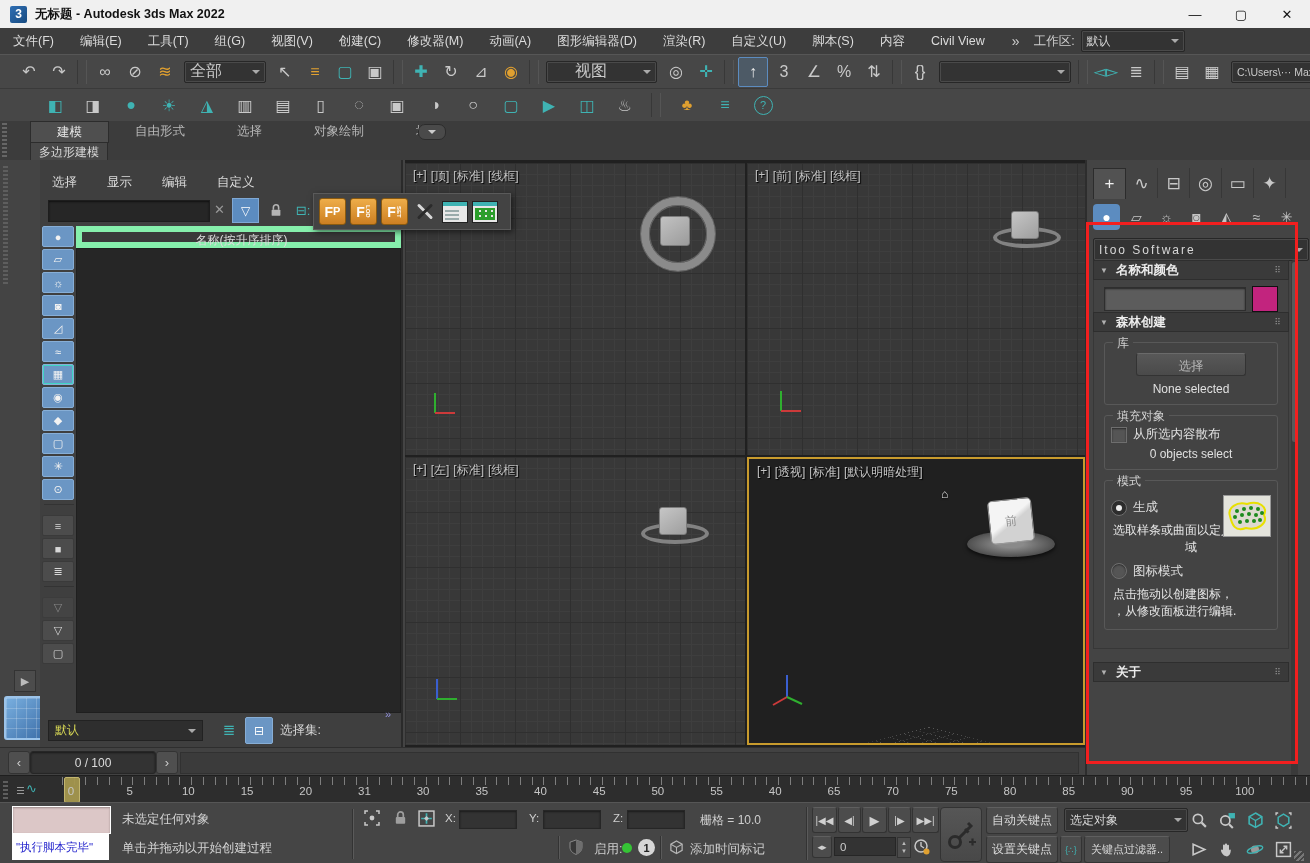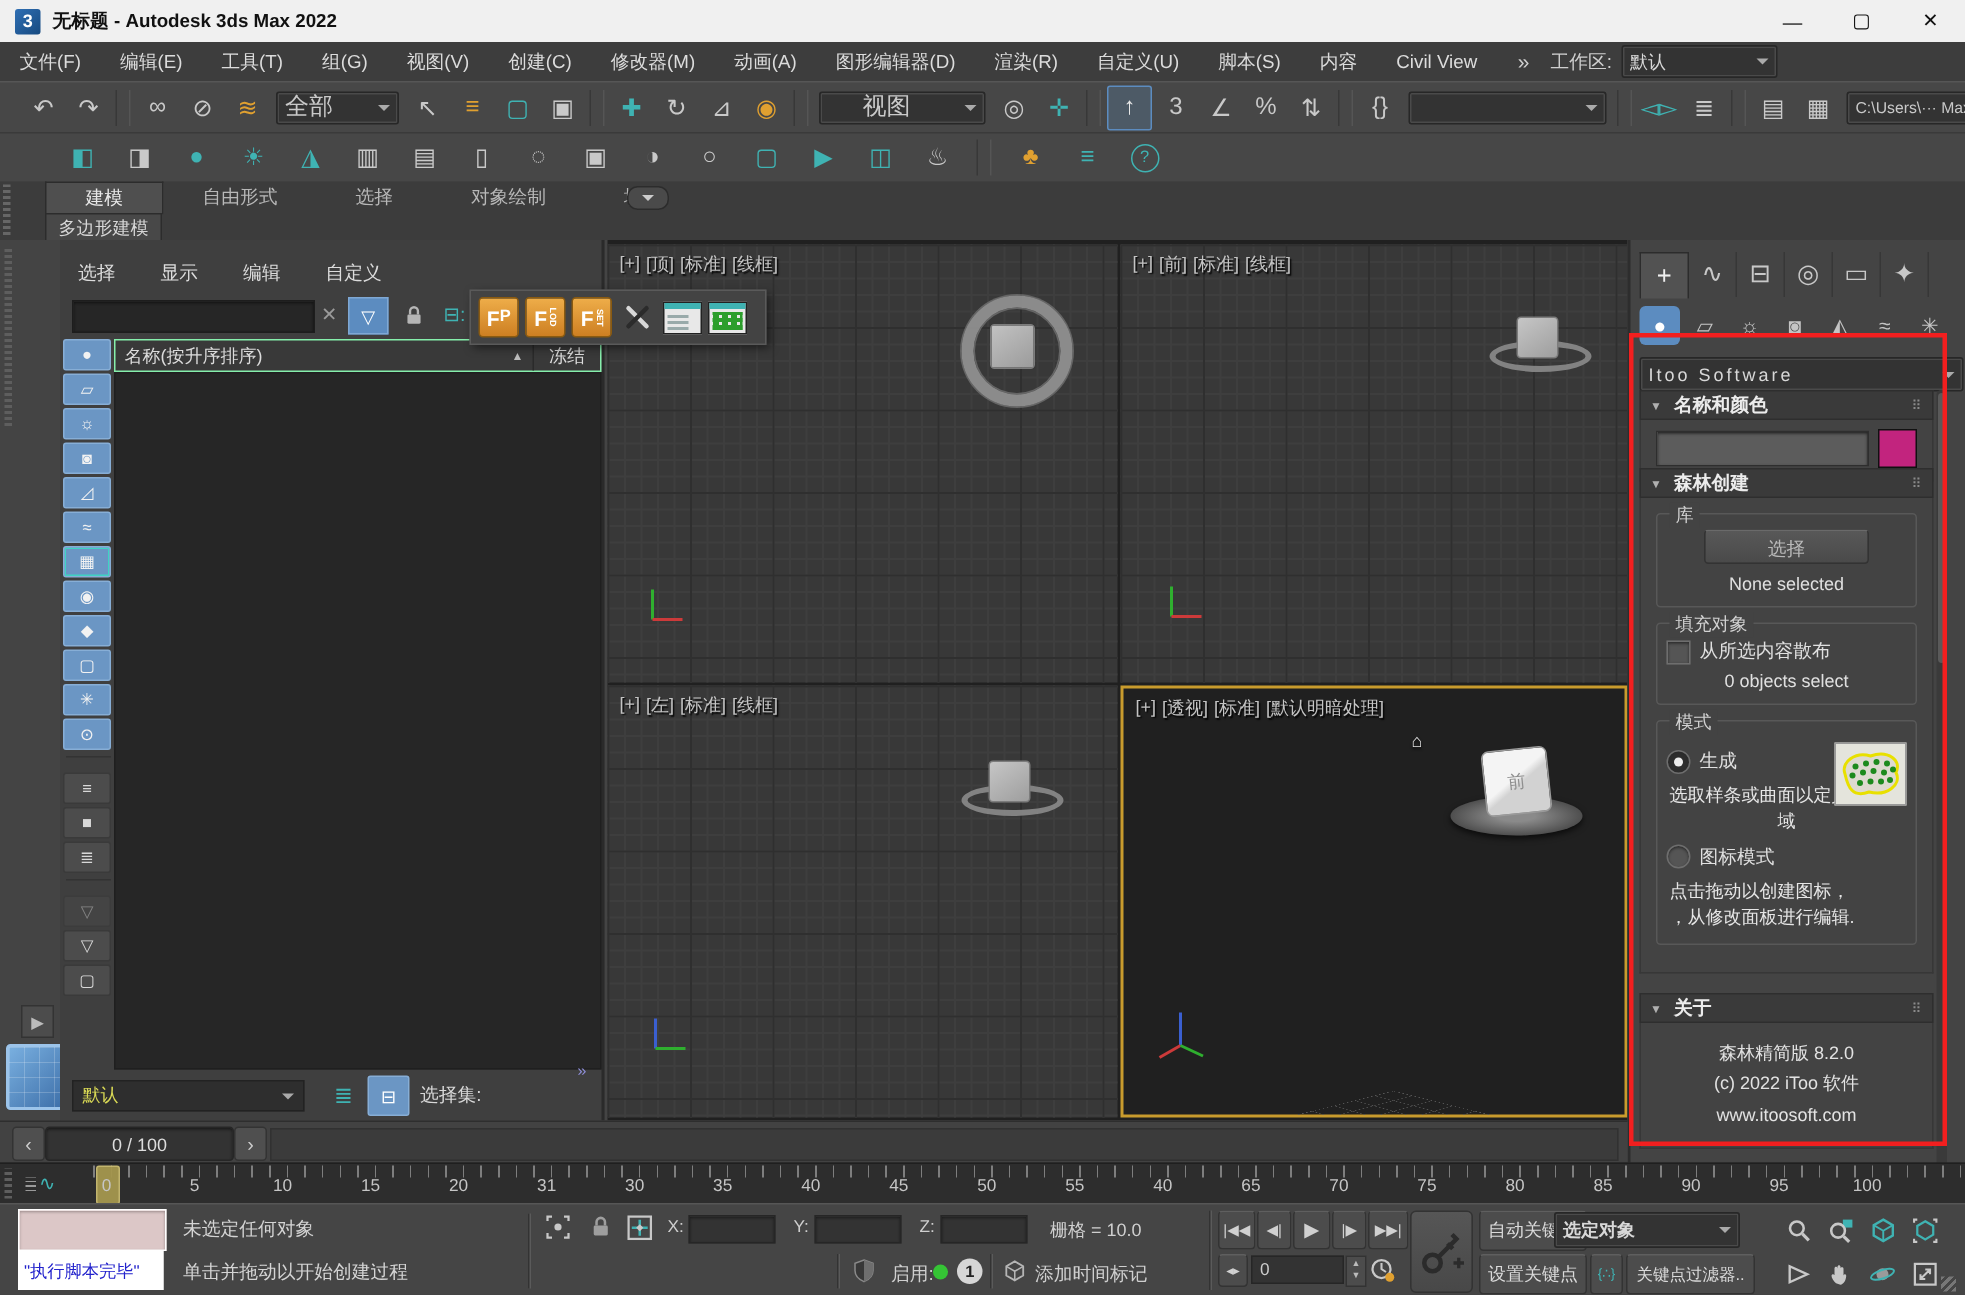--- a/index.html
+++ b/index.html
@@ -48,21 +48,21 @@
   #strip-layout{position:absolute;left:4px;top:536px;width:42px;height:44px;background:linear-gradient(135deg,#7ab0e0,#3c6ea8);border:2px solid #9cc4ea;border-radius:3px;box-sizing:border-box;
     background-image:linear-gradient(#fff3 1px,transparent 1px),linear-gradient(90deg,#fff3 1px,transparent 1px),linear-gradient(135deg,#7ab0e0,#3c6ea8);background-size:10px 10px,10px 10px,100% 100%;}
   
   #explorer{left:40px;top:160px;width:363px;height:587px;background:#3f3f3f;border-right:2px solid #2a2a2a;box-sizing:border-box;}
   #exp-menus{position:absolute;left:12px;top:14px;display:flex;gap:30px;color:#dcdcdc;font-size:12.5px;}
   #exp-search{position:absolute;left:8px;top:40px;width:160px;height:20px;background:#262626;border:1px solid #1d1d1d;box-shadow:inset 0 1px 2px #111;}
   #exp-clear{position:absolute;left:174px;top:42px;color:#9a9a9a;font-size:13px;}
   #exp-filter{position:absolute;left:192px;top:38px;width:25px;height:23px;background:#5c8cc0;border:1px solid #7fa8d4;display:flex;align-items:center;justify-content:center;color:#fff;font-size:12px;}
   #exp-lock{position:absolute;left:226px;top:40px;width:20px;height:20px;display:flex;align-items:center;justify-content:center;}
   #exp-hier{position:absolute;left:252px;top:40px;width:22px;height:20px;color:#3fb3b3;font-size:13px;display:flex;align-items:center;justify-content:center;}
-  #exp-header{position:absolute;left:36px;top:66px;width:325px;height:22px;background:#393939;border:1px solid #86efac;box-sizing:border-box;display:flex;align-items:center;color:#dcdcdc;font-size:12px;}
+  #exp-header{position:absolute;left:36px;top:66px;width:325px;height:22px;background:#393939;border:6px solid #86efac;box-sizing:border-box;display:flex;align-items:center;color:#dcdcdc;font-size:12px;flex-direction:column;}
   #exp-header .nm{padding-left:6px;}
   #exp-header .sort{margin-left:auto;font-size:8px;color:#bbb;padding-right:6px;}
   #exp-header .frz{border-left:1px solid #2a2a2a;padding:0 10px;height:100%;display:flex;align-items:center;}
   #exp-list{position:absolute;left:36px;top:88px;width:325px;height:465px;background:#262626;border:1px solid #1f1f1f;box-sizing:border-box;}
   #exp-side{position:absolute;left:2px;top:66px;width:32px;display:flex;flex-direction:column;gap:2px;}
   .sideic{width:30px;height:19px;background:#4c4c4c;border:1px solid #3a3a3a;color:#d8d8d8;font-size:11px;display:flex;align-items:center;justify-content:center;border-radius:2px;}
   .sideic.act{background:#6b96c4;border-color:#87aed6;color:#f2f2f2;}
   .sideic.teal-border{box-shadow:inset 0 0 0 1px #3fd3c3;}
   .sideic.hsep{background:none;border:none;height:6px;border-top:1px solid #333;border-radius:0;margin:2px 2px;}
   .sideic.dim{opacity:.45;}
@@ -705,25 +705,20 @@
       </div>
     </div>
   </div>
 
   <div class="rollout" style="top:502px;">
     <div class="rhead">
       <span class="arr">▼</span>
       <span>关于</span>
       <span class="grip">⠿</span>
     </div>
-    <div class="rbody" style="padding:10px 4px 12px;">
-      <div class="aboutline">森林精简版 8.2.0</div>
-      <div class="aboutline">(c) 2022 iToo 软件</div>
-      <div class="aboutline">www.itoosoft.com</div>
-    </div>
   </div>
 
   <div id="cmd-scroll"></div>
 </div>
 
 <div class="abs" id="redbox"></div>
 
 <div class="abs" id="timeline">
   <div id="tl-prev">‹</div>
   <div id="tl-frame">0 / 100</div>
@@ -833,21 +828,21 @@
 
   <div id="keybig">
     <svg width="30" height="34" viewBox="0 0 30 34">
         <circle cx="9" cy="24" r="5.5" fill="none" stroke="#2b2b2b" stroke-width="3"></circle>
         <path d="M13 20L25 8M22 5l4 4M19 11l3.5 3.5" stroke="#2b2b2b" stroke-width="3" fill="none"></path>
         <path d="M23 24h7M26.5 20.5v7" stroke="#2b2b2b" stroke-width="2.2"></path>
       </svg>
   </div>
   <div class="txtbtn" style="left:986px;top:4px;width:70px;height:25px;">自动关键点</div>
   <div class="txtbtn" style="left:986px;top:33px;width:70px;height:25px;">设置关键点</div>
-  <div class="dd" style="position:absolute;left:1036px;top:5px;width:112px;height:22px;font-weight:bold;">
+  <div class="dd" style="position:absolute;left:1064px;top:5px;width:112px;height:22px;">
       <span>选定对象</span>
     </div>
   <div class="txtbtn" style="left:1060px;top:33px;width:20px;height:25px;color:#3fb3b3;font-size:9px;">{∴}</div>
   <div class="txtbtn" style="left:1084px;top:33px;width:84px;height:25px;font-size:11px;">关键点过滤器..</div>
 
   <div class="navbtn" style="left:1186px;top:4px;">
     <svg width="17" height="17" viewBox="0 0 16 16">
         <circle cx="6.5" cy="6.5" r="4.3" fill="none" stroke="#c8c8c8" stroke-width="1.6"></circle>
         <line x1="10" y1="10" x2="14" y2="14" stroke="#c8c8c8" stroke-width="2"></line>
       </svg>

